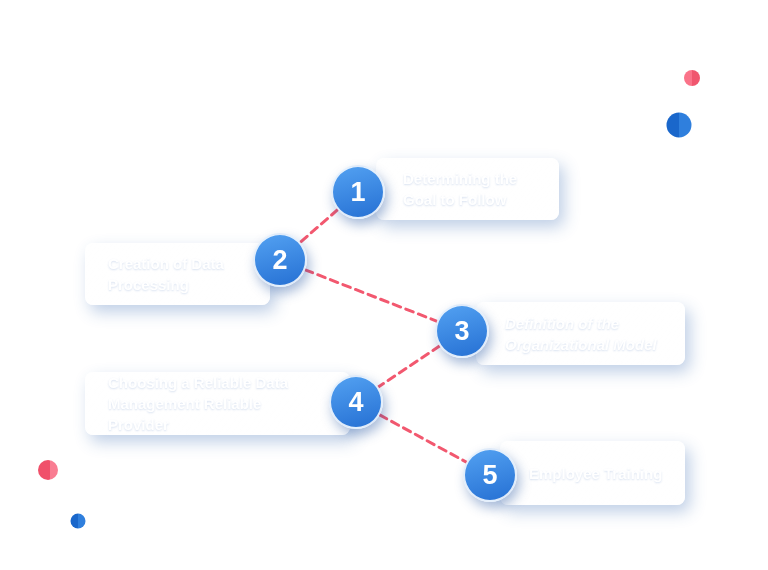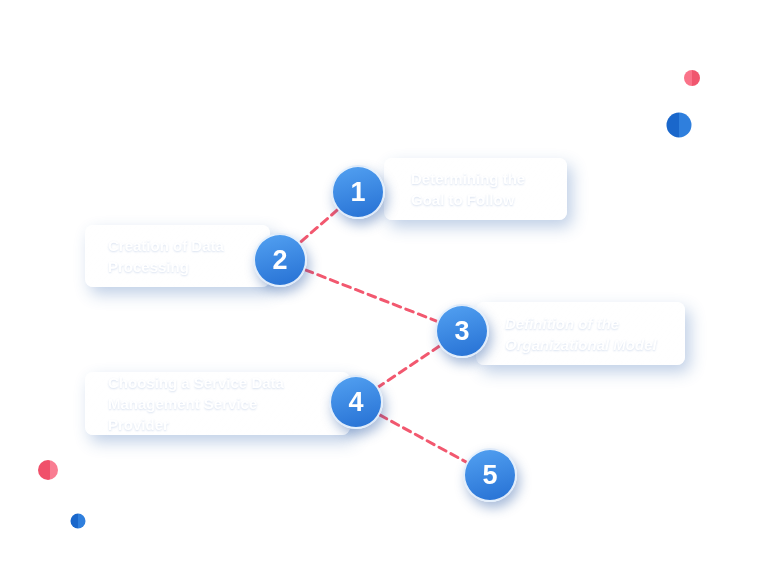--- a/index.html
+++ b/index.html
@@ -33,22 +33,22 @@
     position:absolute;z-index:2;
     width:54px;height:54px;border-radius:50%;
     box-sizing:border-box;
     background:linear-gradient(165deg,#4f9def 8%,#2b76d7 88%);
     border:2px solid rgba(255,255,255,0.85);
     box-shadow:3px 6px 12px rgba(25,75,155,0.38);
     display:flex;align-items:center;justify-content:center;
     color:#ffffff;font-size:27px;font-weight:bold;
   }
   
-  .box-1{left:384px;top:158px;width:183px;height:62px;padding-left:26px;padding-right:8px;}
-  .box-2{left:85px; top:225px;width:185px;height:62px;padding-left:22px;padding-right:34px;}
+  .box-1{left:376px;top:158px;width:183px;height:62px;padding-left:26px;padding-right:8px;}
+  .box-2{left:85px; top:243px;width:185px;height:62px;padding-left:22px;padding-right:34px;}
   .box-3{left:476px;top:302px;width:209px;height:63px;padding-left:28px;padding-right:10px;font-style:italic;}
   .box-4{left:85px; top:372px;width:265px;height:63px;padding-left:22px;padding-right:30px;}
   .box-5{left:500px;top:441px;width:185px;height:64px;padding-left:28px;padding-right:10px;}
   .circ-1{left:331px;top:165px;}
   .circ-2{left:253px;top:233px;}
   .circ-3{left:435px;top:304px;}
   .circ-4{left:329px;top:375px;}
   .circ-5{left:463px;top:448px;}
 </style>
 </head>
@@ -108,21 +108,24 @@
   <div class="step-box box-1">
     <span class="step-label">Determining the Goal to Follow</span>
   </div>
   <div class="step-box box-2">
     <span class="step-label">Creation of Data Processing</span>
   </div>
   <div class="step-box box-3">
     <span class="step-label">Definition of the Organizational Model</span>
   </div>
   <div class="step-box box-4">
-    <span class="step-label">Choosing a Service Data Management Service Provider</span>
+    <span class="step-label">Choosing a Reliable Data Management Reliable Provider</span>
+  </div>
+  <div class="step-box box-5">
+    <span class="step-label">Employee Training</span>
   </div>
 
   <div class="num-circle circ-1">1</div>
   <div class="num-circle circ-2">2</div>
   <div class="num-circle circ-3">3</div>
   <div class="num-circle circ-4">4</div>
   <div class="num-circle circ-5">5</div>
 
 </div>
 

